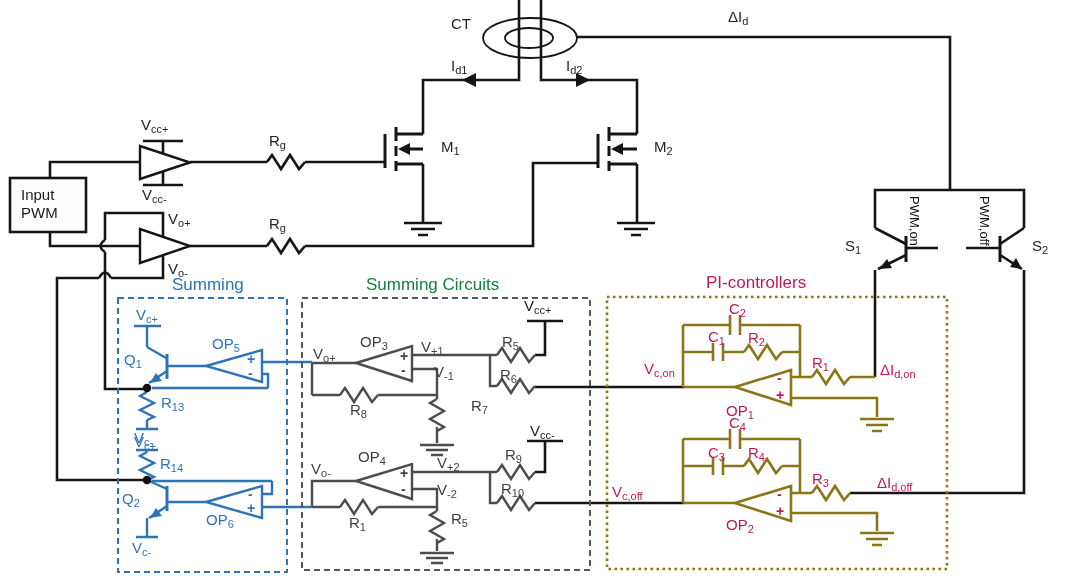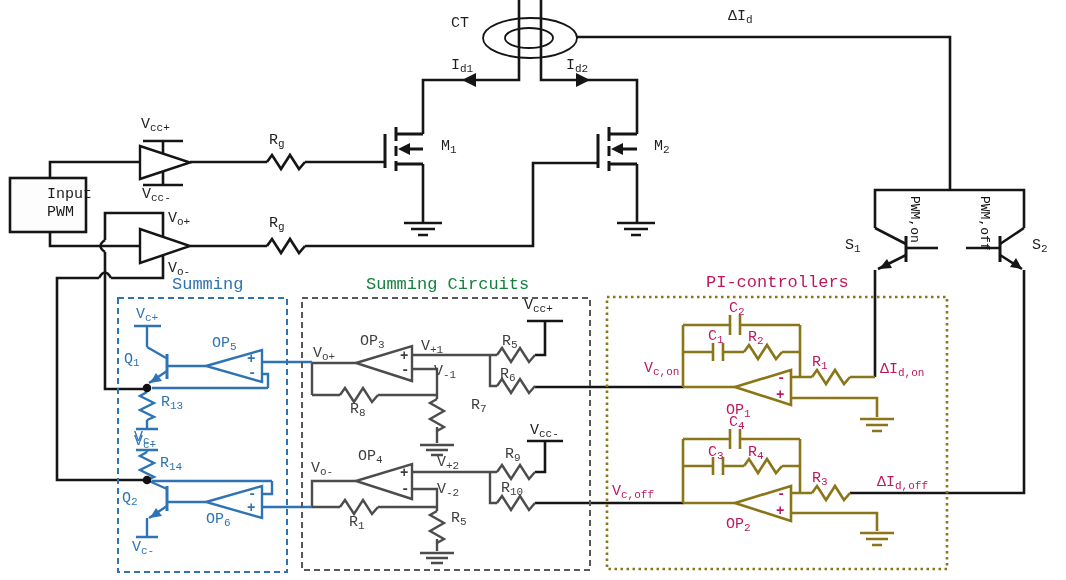--- a/index.html
+++ b/index.html
@@ -1,27 +1,27 @@
 <!DOCTYPE html>
 <html><head>
 <meta charset="utf-8">
 <style>
   html,body{margin:0;padding:0;background:#fff;}
   #stage{position:relative;width:1066px;height:580px;background:#fff;overflow:hidden;
-         font-family:Liberation Mono, monospace;}
+         font-family:Liberation Sans, sans-serif;}
   #wires{position:absolute;left:0;top:0;}
   .lbl{position:absolute;font-size:15px;color:#1f1f1f;white-space:nowrap;line-height:1.1;}
   .lbl sub{font-size:11px;vertical-align:-3px;letter-spacing:0;}
   .blue{color:#2e74b5;}
   .grayc{color:#3f3f3f;}
   .brown{color:#be185d;}
   .title{font-size:17px;}
   .sign{position:absolute;font-weight:bold;font-size:14px;line-height:1;}
   .rot{transform:rotate(90deg);transform-origin:0 0;font-size:13px;color:#111;}
-  .pwmbox-txt{position:absolute;font-size:15px;color:#1b1b1b;line-height:1.15;margin-left:26px;}
+  .pwmbox-txt{position:absolute;font-size:15px;color:#1b1b1b;line-height:1.15;}
 </style>
 </head>
 <body>
 
 <div id="stage">
 
 <svg id="wires" width="1066" height="580" viewBox="0 0 1066 580">
 
   <g stroke="#151515" stroke-width="2.6" fill="none">
 

